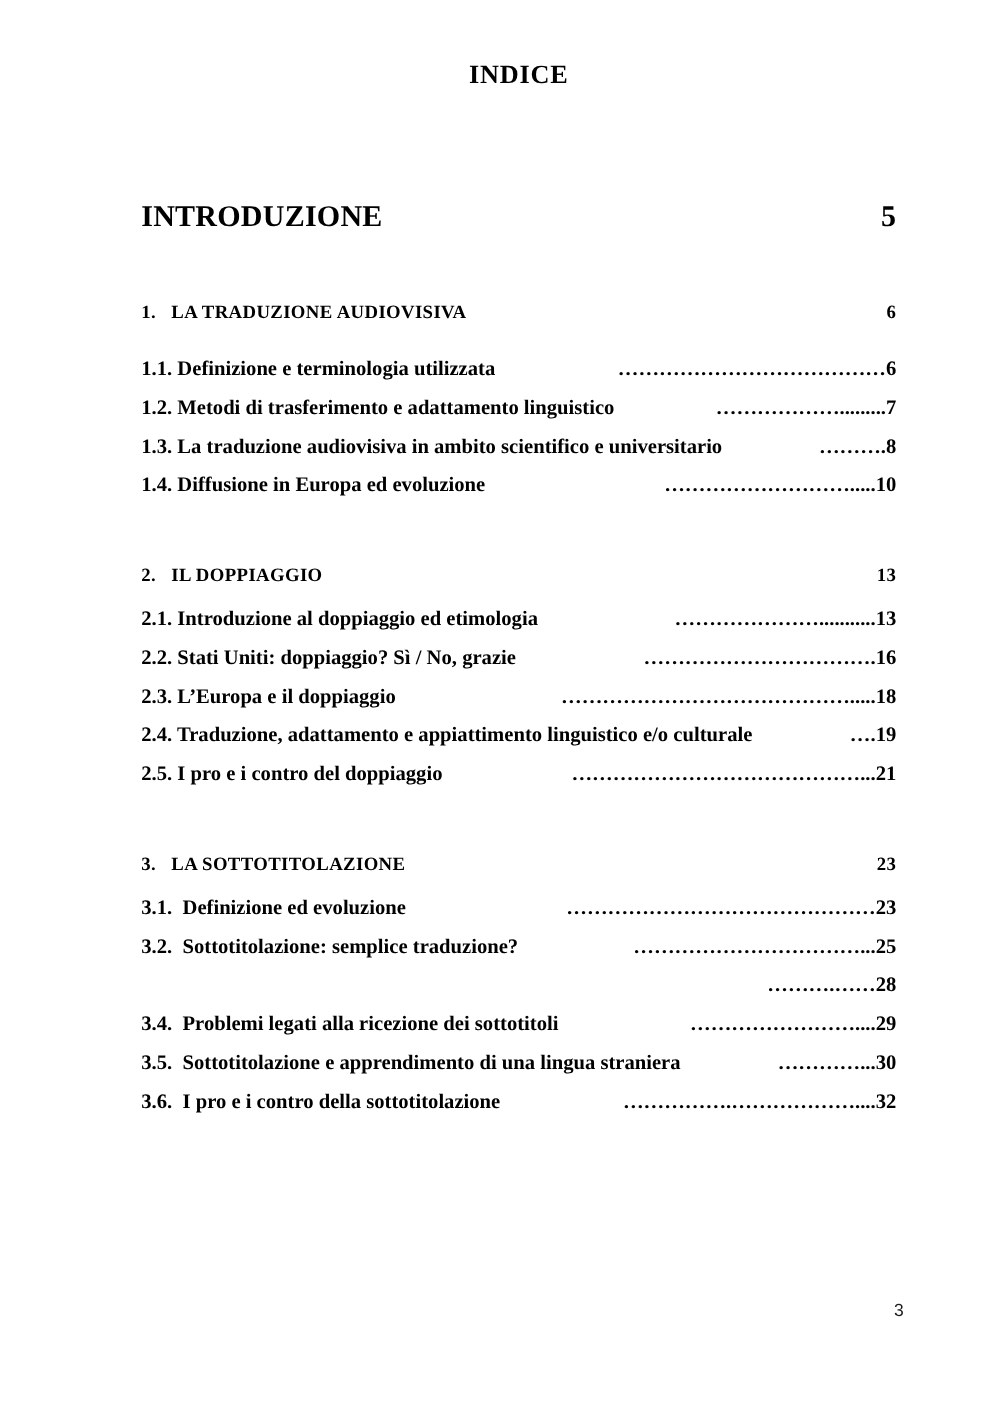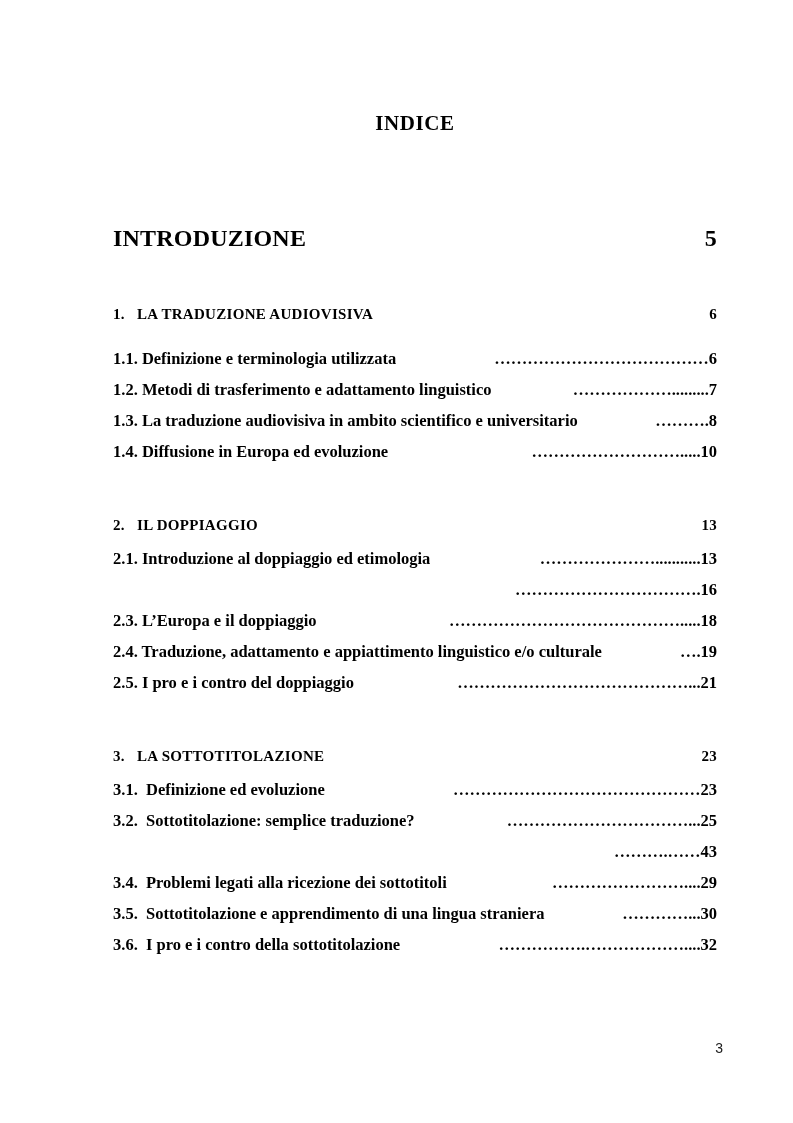--- a/index.html
+++ b/index.html
@@ -25,21 +25,21 @@
     width: 604px;
   }
 
   
   .doc-title {
     text-align: center;
     font-weight: bold;
     font-size: 21px;
     letter-spacing: 0.6px;
     margin: 0;
-    padding-top: 112px;
+    padding-top: 48px;
     line-height: 1.1;
   }
 
   
   .toc-row {
     display: flex;
     align-items: baseline;
     justify-content: space-between;
     font-weight: bold;
     white-space: pre;
@@ -126,30 +126,30 @@
         <div class="toc-row chapter-row first"><span class="row-text"><span>1.</span><span>   </span><span>LA TRADUZIONE AUDIOVISIVA</span></span><span class="row-page">6</span></div>
         <div class="section-list">
           <div class="section-row"><div class="line-inner"><span class="sec-label">1.1. Definizione e terminologia utilizzata </span><span class="sec-leader">…………………………………</span><span class="sec-page">6</span></div></div>
           <div class="section-row"><div class="line-inner"><span class="sec-label">1.2. Metodi di trasferimento e adattamento linguistico </span><span class="sec-leader">……………….........</span><span class="sec-page">7</span></div></div>
           <div class="section-row"><div class="line-inner"><span class="sec-label">1.3. La traduzione audiovisiva in ambito scientifico e universitario </span><span class="sec-leader">……….</span><span class="sec-page">8</span></div></div>
           <div class="section-row"><div class="line-inner"><span class="sec-label">1.4. Diffusione in Europa ed evoluzione      </span><span class="sec-leader">……………………….....</span><span class="sec-page">10</span></div></div>
         </div>
         <div class="toc-row chapter-row later"><span class="row-text"><span>2.</span><span>   </span><span>IL DOPPIAGGIO</span></span><span class="row-page">13</span></div>
         <div class="section-list tight">
           <div class="section-row"><div class="line-inner"><span class="sec-label">2.1. Introduzione al doppiaggio ed etimologia </span><span class="sec-leader">…………………...........</span><span class="sec-page">13</span></div></div>
-          <div class="section-row"><div class="line-inner"><span class="sec-leader">…………………………….</span><span class="sec-page">16</span></div></div>
+          <div class="section-row"><div class="line-inner"><span class="sec-label">2.2. Stati Uniti: doppiaggio? Sì / No, grazie </span><span class="sec-leader">…………………………….</span><span class="sec-page">16</span></div></div>
           <div class="section-row"><div class="line-inner"><span class="sec-label">2.3. L’Europa e il doppiaggio </span><span class="sec-leader">…………………………………….....</span><span class="sec-page">18</span></div></div>
           <div class="section-row"><div class="line-inner"><span class="sec-label">2.4. Traduzione, adattamento e appiattimento linguistico e/o culturale </span><span class="sec-leader">….</span><span class="sec-page">19</span></div></div>
           <div class="section-row"><div class="line-inner"><span class="sec-label">2.5. I pro e i contro del doppiaggio </span><span class="sec-leader">……………………………………...</span><span class="sec-page">21</span></div></div>
         </div>
         <div class="toc-row chapter-row later"><span class="row-text"><span>3.</span><span>   </span><span>LA SOTTOTITOLAZIONE</span></span><span class="row-page">23</span></div>
         <div class="section-list tight">
           <div class="section-row"><div class="line-inner"><span class="sec-label">3.1.  Definizione ed evoluzione </span><span class="sec-leader">………………………………………</span><span class="sec-page">23</span></div></div>
           <div class="section-row"><div class="line-inner"><span class="sec-label">3.2.  Sottotitolazione: semplice traduzione? </span><span class="sec-leader">……………………………...</span><span class="sec-page">25</span></div></div>
-          <div class="section-row"><div class="line-inner"><span class="sec-leader">……….……</span><span class="sec-page">43</span></div></div>
+          <div class="section-row"><div class="line-inner"><span class="sec-leader">……….……</span><span class="sec-page">28</span></div></div>
           <div class="section-row"><div class="line-inner"><span class="sec-label">3.4.  Problemi legati alla ricezione dei sottotitoli </span><span class="sec-leader">……………………....</span><span class="sec-page">29</span></div></div>
           <div class="section-row"><div class="line-inner"><span class="sec-label">3.5.  Sottotitolazione e apprendimento di una lingua straniera </span><span class="sec-leader">…………...</span><span class="sec-page">30</span></div></div>
           <div class="section-row"><div class="line-inner"><span class="sec-label">3.6.  I pro e i contro della sottotitolazione </span><span class="sec-leader">…………….………………....</span><span class="sec-page">32</span></div></div>
         </div>
       </div>
 
   </div>
 
   <div class="footer-page">3</div>
 </div>

